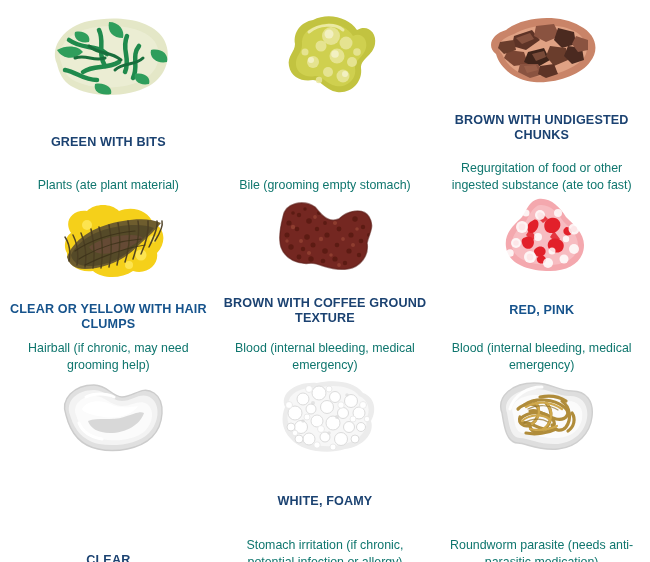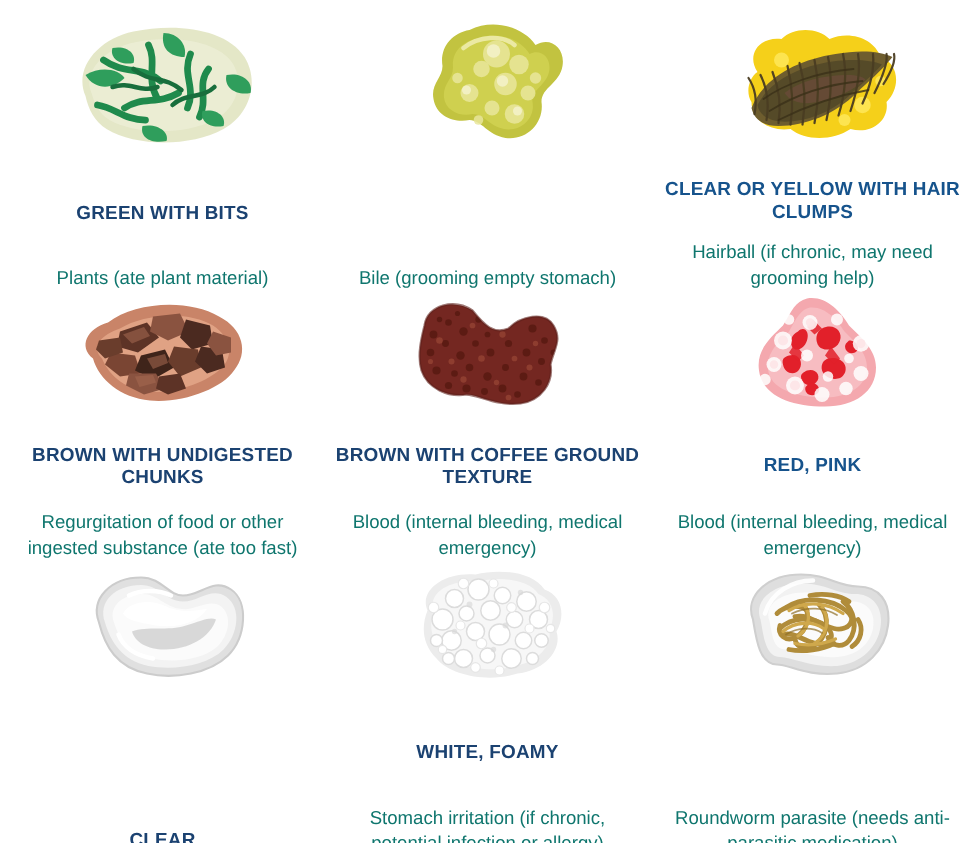--- a/index.html
+++ b/index.html
@@ -124,61 +124,20 @@
           <circle cx="66" cy="44" r="3.8"></circle>
           <circle cx="42" cy="50" r="3"></circle>
           <circle cx="76" cy="64" r="3"></circle>
         </g>
         <path d="M40 22 C50 14 66 13 74 20" fill="none" stroke="#f1efb8" stroke-width="3" stroke-linecap="round" opacity="0.8"></path>
       </svg>
     </div>
     <div class="desc">Bile (grooming empty stomach)</div>
   </div>
 
-  <div class="cell r1">
-    <div class="art">
-      <svg width="134" height="92" viewBox="0 0 134 92">
-        <path d="M30 38 C22 26 32 14 46 16 C54 8 70 8 78 16 C92 10 108 16 112 28 C124 32 126 48 116 58 C118 70 106 80 92 76 C80 84 62 84 52 76 C38 78 26 70 26 58 C22 52 24 42 30 38 Z" fill="#f5d01a"></path>
-        <g fill="#ffe95e" opacity="0.8">
-          <circle cx="46" cy="30" r="5"></circle>
-          <circle cx="100" cy="60" r="5.5"></circle>
-          <circle cx="88" cy="70" r="4"></circle>
-          <circle cx="56" cy="66" r="4"></circle>
-          <circle cx="112" cy="44" r="3.5"></circle>
-        </g>
-        <g>
-          <path d="M26 62 C34 42 56 30 82 26 C98 23 112 24 120 28 C112 38 104 44 96 52 C82 66 62 74 44 74 C34 74 28 70 26 62 Z" fill="#6e5d2e"></path>
-          <path d="M30 60 C38 44 58 34 80 31 C94 29 106 30 113 33 C106 41 98 47 91 54 C78 66 60 72 45 71 C36 70 31 66 30 60 Z" fill="#554a28"></path>
-          <path d="M48 52 C58 44 74 40 90 40 C96 40 100 41 102 43 C94 50 82 56 70 58 C60 60 52 58 48 52 Z" fill="#6b4b3a" opacity="0.75"></path>
-        </g>
-        <g stroke="#4a3d22" stroke-width="1.5" fill="none" stroke-linecap="round" opacity="0.95">
-          <path d="M28 66 C30 56 28 48 24 42"></path>
-          <path d="M36 70 C38 58 36 48 32 40"></path>
-          <path d="M44 72 C46 60 44 48 40 38"></path>
-          <path d="M52 73 C54 60 53 46 50 34"></path>
-          <path d="M60 73 C62 60 62 46 58 32"></path>
-          <path d="M68 72 C71 58 71 44 68 30"></path>
-          <path d="M76 70 C79 56 80 42 77 28"></path>
-          <path d="M84 67 C88 54 90 40 87 26"></path>
-          <path d="M92 64 C96 52 99 38 97 26"></path>
-          <path d="M100 59 C105 48 108 36 107 26"></path>
-          <path d="M108 52 C113 42 117 32 116 26"></path>
-          <path d="M114 46 C119 38 122 30 121 26"></path>
-        </g>
-        <g stroke="#3a3018" stroke-width="1.2" fill="none" stroke-linecap="round" opacity="0.8">
-          <path d="M34 56 C48 46 70 38 94 36"></path>
-          <path d="M38 64 C54 54 76 46 100 44"></path>
-          <path d="M44 70 C60 62 80 54 104 50"></path>
-        </g>
-      </svg>
-    </div>
-    <div class="title">CLEAR OR YELLOW WITH HAIR CLUMPS</div>
-    <div class="desc">Hairball (if chronic, may need grooming help)</div>
-  </div>
-
   <div class="cell r2">
     <div class="art">
       <svg width="132" height="84" viewBox="0 0 132 84">
         <path d="M20 46 C10 38 16 26 30 22 C48 8 84 6 104 18 C120 26 124 42 114 54 C106 66 80 76 58 74 C38 72 24 60 20 46 Z" fill="#c98468"></path>
         <path d="M26 46 C18 38 26 30 38 26 C54 16 84 14 100 24 C112 32 114 44 106 52 C96 62 74 70 56 68 C40 66 30 56 26 46 Z" fill="#e0a284"></path>
         <g>
           <path d="M38 28 L56 22 L64 32 L50 42 L36 38 Z" fill="#5d3326"></path>
           <path d="M60 18 L78 16 L84 28 L70 34 L58 28 Z" fill="#8a5340"></path>
           <path d="M82 20 L98 24 L100 36 L86 40 L78 32 Z" fill="#4b2a20"></path>
           <path d="M32 42 L48 44 L52 56 L38 58 L28 50 Z" fill="#7a4533"></path>
@@ -192,20 +151,61 @@
         </g>
         <g fill="#a76a52" opacity="0.55">
           <path d="M40 30 L54 25 L58 31 L46 36 Z"></path>
           <path d="M56 46 L68 43 L70 49 L60 53 Z"></path>
           <path d="M48 58 L60 57 L62 62 L51 65 Z"></path>
         </g>
       </svg>
     </div>
     <div class="title dark">BROWN WITH UNDIGESTED CHUNKS</div>
     <div class="desc">Regurgitation of food or other ingested substance (ate too fast)</div>
+  </div>
+
+  <div class="cell r1">
+    <div class="art">
+      <svg width="134" height="92" viewBox="0 0 134 92">
+        <path d="M30 38 C22 26 32 14 46 16 C54 8 70 8 78 16 C92 10 108 16 112 28 C124 32 126 48 116 58 C118 70 106 80 92 76 C80 84 62 84 52 76 C38 78 26 70 26 58 C22 52 24 42 30 38 Z" fill="#f5d01a"></path>
+        <g fill="#ffe95e" opacity="0.8">
+          <circle cx="46" cy="30" r="5"></circle>
+          <circle cx="100" cy="60" r="5.5"></circle>
+          <circle cx="88" cy="70" r="4"></circle>
+          <circle cx="56" cy="66" r="4"></circle>
+          <circle cx="112" cy="44" r="3.5"></circle>
+        </g>
+        <g>
+          <path d="M26 62 C34 42 56 30 82 26 C98 23 112 24 120 28 C112 38 104 44 96 52 C82 66 62 74 44 74 C34 74 28 70 26 62 Z" fill="#6e5d2e"></path>
+          <path d="M30 60 C38 44 58 34 80 31 C94 29 106 30 113 33 C106 41 98 47 91 54 C78 66 60 72 45 71 C36 70 31 66 30 60 Z" fill="#554a28"></path>
+          <path d="M48 52 C58 44 74 40 90 40 C96 40 100 41 102 43 C94 50 82 56 70 58 C60 60 52 58 48 52 Z" fill="#6b4b3a" opacity="0.75"></path>
+        </g>
+        <g stroke="#4a3d22" stroke-width="1.5" fill="none" stroke-linecap="round" opacity="0.95">
+          <path d="M28 66 C30 56 28 48 24 42"></path>
+          <path d="M36 70 C38 58 36 48 32 40"></path>
+          <path d="M44 72 C46 60 44 48 40 38"></path>
+          <path d="M52 73 C54 60 53 46 50 34"></path>
+          <path d="M60 73 C62 60 62 46 58 32"></path>
+          <path d="M68 72 C71 58 71 44 68 30"></path>
+          <path d="M76 70 C79 56 80 42 77 28"></path>
+          <path d="M84 67 C88 54 90 40 87 26"></path>
+          <path d="M92 64 C96 52 99 38 97 26"></path>
+          <path d="M100 59 C105 48 108 36 107 26"></path>
+          <path d="M108 52 C113 42 117 32 116 26"></path>
+          <path d="M114 46 C119 38 122 30 121 26"></path>
+        </g>
+        <g stroke="#3a3018" stroke-width="1.2" fill="none" stroke-linecap="round" opacity="0.8">
+          <path d="M34 56 C48 46 70 38 94 36"></path>
+          <path d="M38 64 C54 54 76 46 100 44"></path>
+          <path d="M44 70 C60 62 80 54 104 50"></path>
+        </g>
+      </svg>
+    </div>
+    <div class="title">CLEAR OR YELLOW WITH HAIR CLUMPS</div>
+    <div class="desc">Hairball (if chronic, may need grooming help)</div>
   </div>
 
   <div class="cell r2">
     <div class="art">
       <svg width="112" height="84" viewBox="0 0 112 84">
         <defs>
           <clipPath id="cg">
             <path d="M14 24 C16 10 34 6 46 14 C54 24 60 30 70 26 C78 18 94 14 100 24 C106 34 100 40 98 50 C100 62 92 74 78 76 C62 78 50 70 42 70 C30 72 16 66 12 54 C9 44 12 32 14 24 Z"></path>
           </clipPath>
         </defs>

